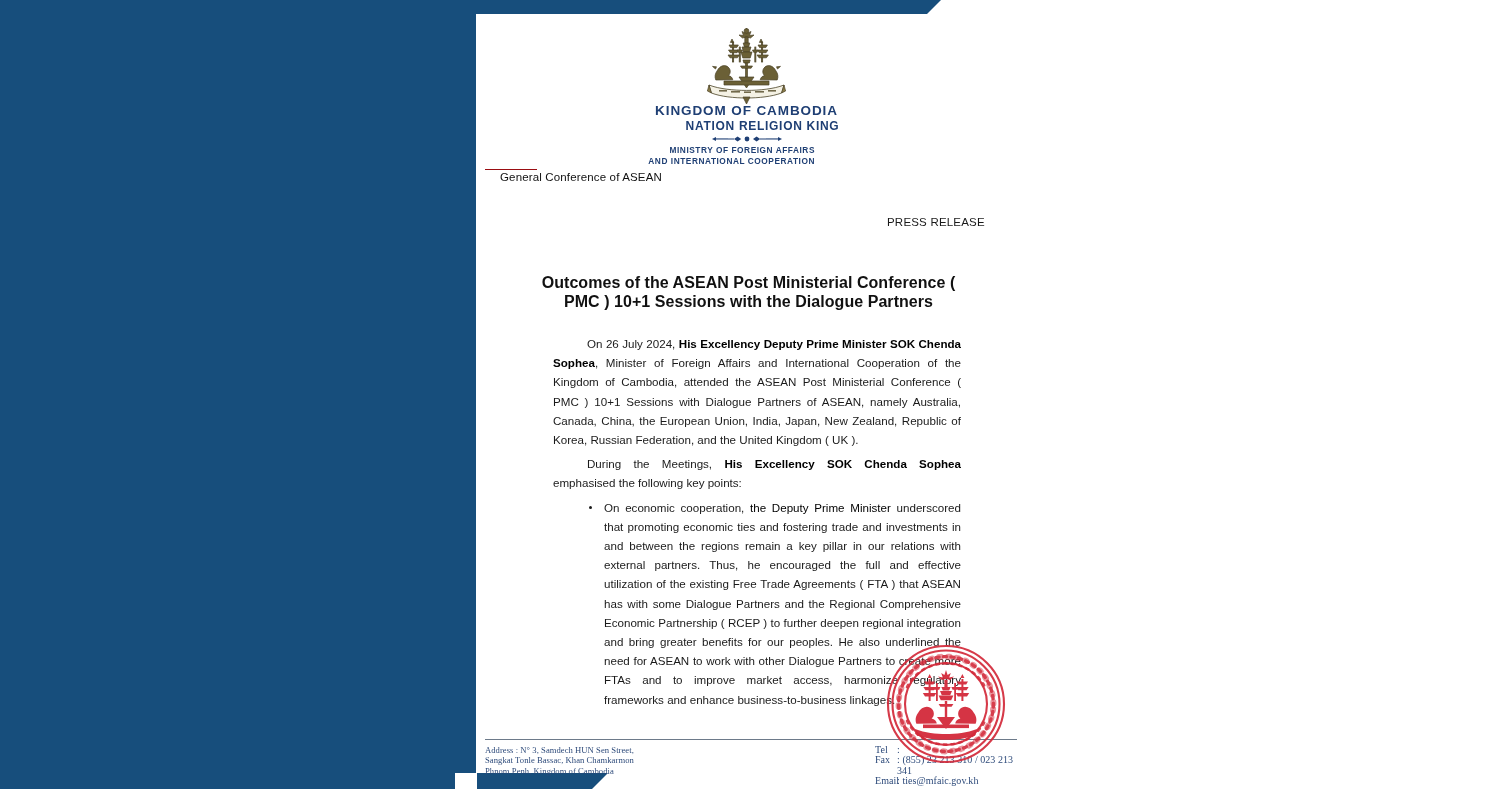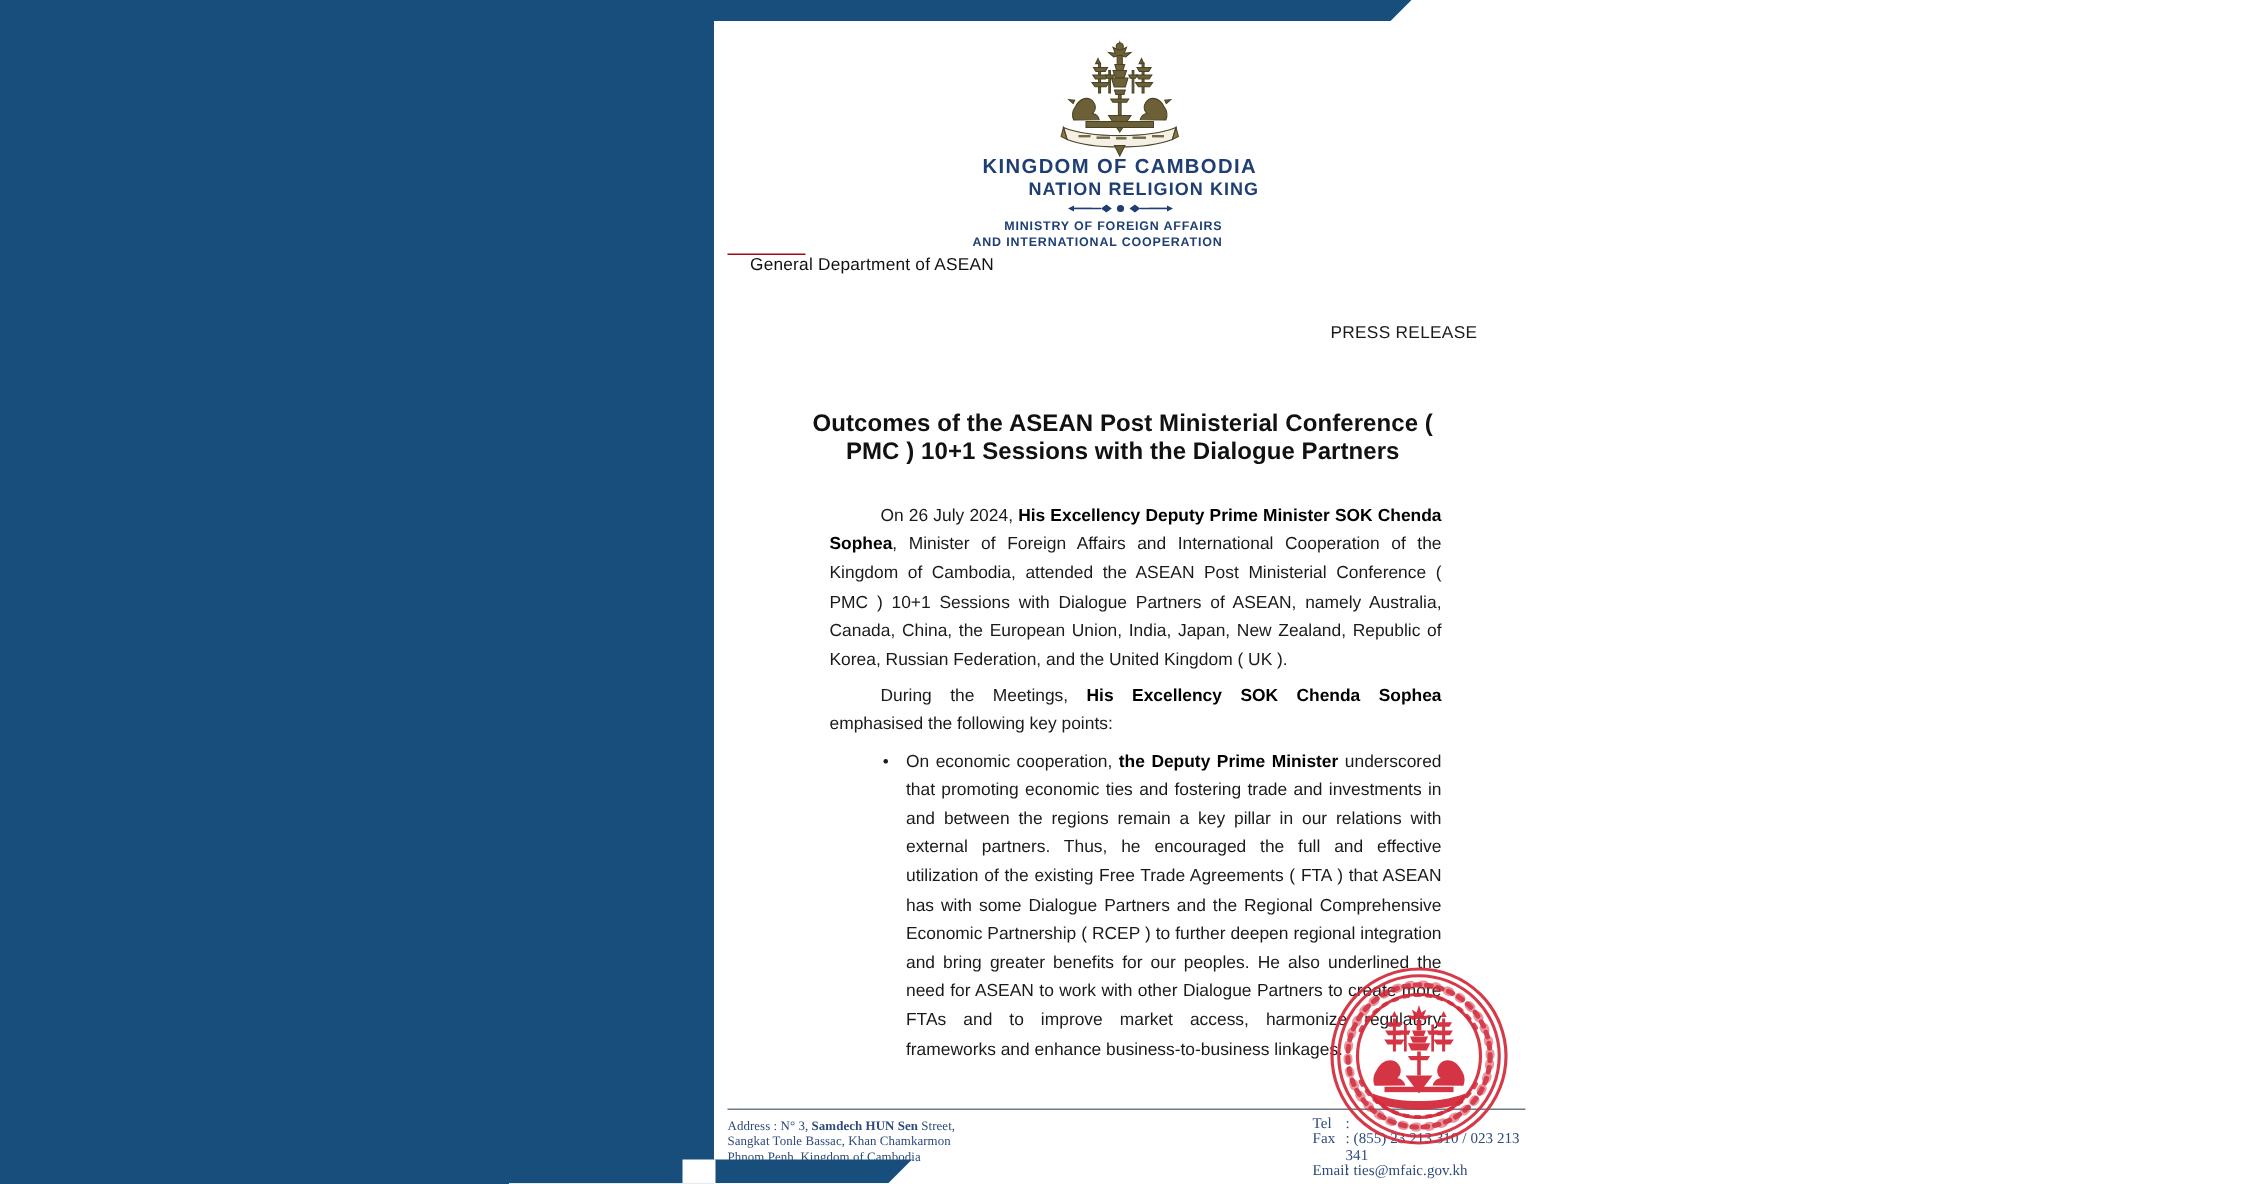--- a/index.html
+++ b/index.html
@@ -196,39 +196,39 @@
     padding-left: 18px;
   }
   .bullet-item::before {
     content: "";
     position: absolute;
     left: 3px; top: 8px;
     width: 3.4px; height: 3.4px;
     border-radius: 50%;
     background: #1a1a1a;
   }
-  .bullet-item b { font-weight: bold; color: #000; margin-top: 48px; }
+  .bullet-item b { font-weight: normal; color: #000; margin-top: 48px; }
 
   
   .footer-rule {
     position: absolute;
     left: 9px; top: 725px;
     width: 532px; height: 1px;
     background: #6d7a8a;
   }
   .footer-left {
     position: absolute;
     left: 9px; top: 731px;
     font-family: "Liberation Serif", serif;
     font-size: 8.6px;
     color: #2d4a7a;
     line-height: 10.3px;
     letter-spacing: 0.05px;
   }
-  .footer-left b { font-weight: bold; }
+  .footer-left b { font-weight: normal; }
   .footer-right {
     position: absolute;
     left: 399px; top: 731px;
     font-family: "Liberation Serif", serif;
     font-size: 10px;
     color: #2d4a7a;
     line-height: 10.3px;
     letter-spacing: 0.05px;
     width: 150px;
   }
@@ -334,21 +334,21 @@
             </g>
           </svg>
         </div>
       </div>
 
       <div class="ministry">
         <div class="ministry-line">MINISTRY OF FOREIGN AFFAIRS</div>
         <div class="ministry-line">AND INTERNATIONAL COOPERATION</div>
         <div class="ministry-rule"></div>
       </div>
-      <div class="gd-asean">General Department of ASEAN</div>
+      <div class="gd-asean">General Conference of ASEAN</div>
 
       <div class="press-release">PRESS RELEASE</div>
 
       <div class="doc-title">Outcomes of the ASEAN Post Ministerial Conference ( PMC ) 10+1 Sessions with the Dialogue Partners</div>
 
       <div class="body-area">
         <p class="para indent">On 26 July 2024, <b>His Excellency Deputy Prime Minister SOK Chenda Sophea</b>, Minister of Foreign Affairs and International Cooperation of the Kingdom of Cambodia, attended the ASEAN Post Ministerial Conference ( PMC ) 10+1 Sessions with Dialogue Partners of ASEAN, namely Australia, Canada, China, the European Union, India, Japan, New Zealand, Republic of Korea, Russian Federation, and the United Kingdom ( UK ).</p>
         <p class="para indent">During the Meetings, <b>His Excellency SOK Chenda Sophea</b> emphasised the following key points:</p>
         <ul class="bullet-list">
           <li class="bullet-item">On economic cooperation, <b>the Deputy Prime Minister</b> underscored that promoting economic ties and fostering trade and investments in and between the regions remain a key pillar in our relations with external partners. Thus, he encouraged the full and effective utilization of the existing Free Trade Agreements ( FTA ) that ASEAN has with some Dialogue Partners and the Regional Comprehensive Economic Partnership ( RCEP ) to further deepen regional integration and bring greater benefits for our peoples. He also underlined the need for ASEAN to work with other Dialogue Partners to create more FTAs and to improve market access, harmonize regulatory frameworks and enhance business-to-business linkages.</li>

